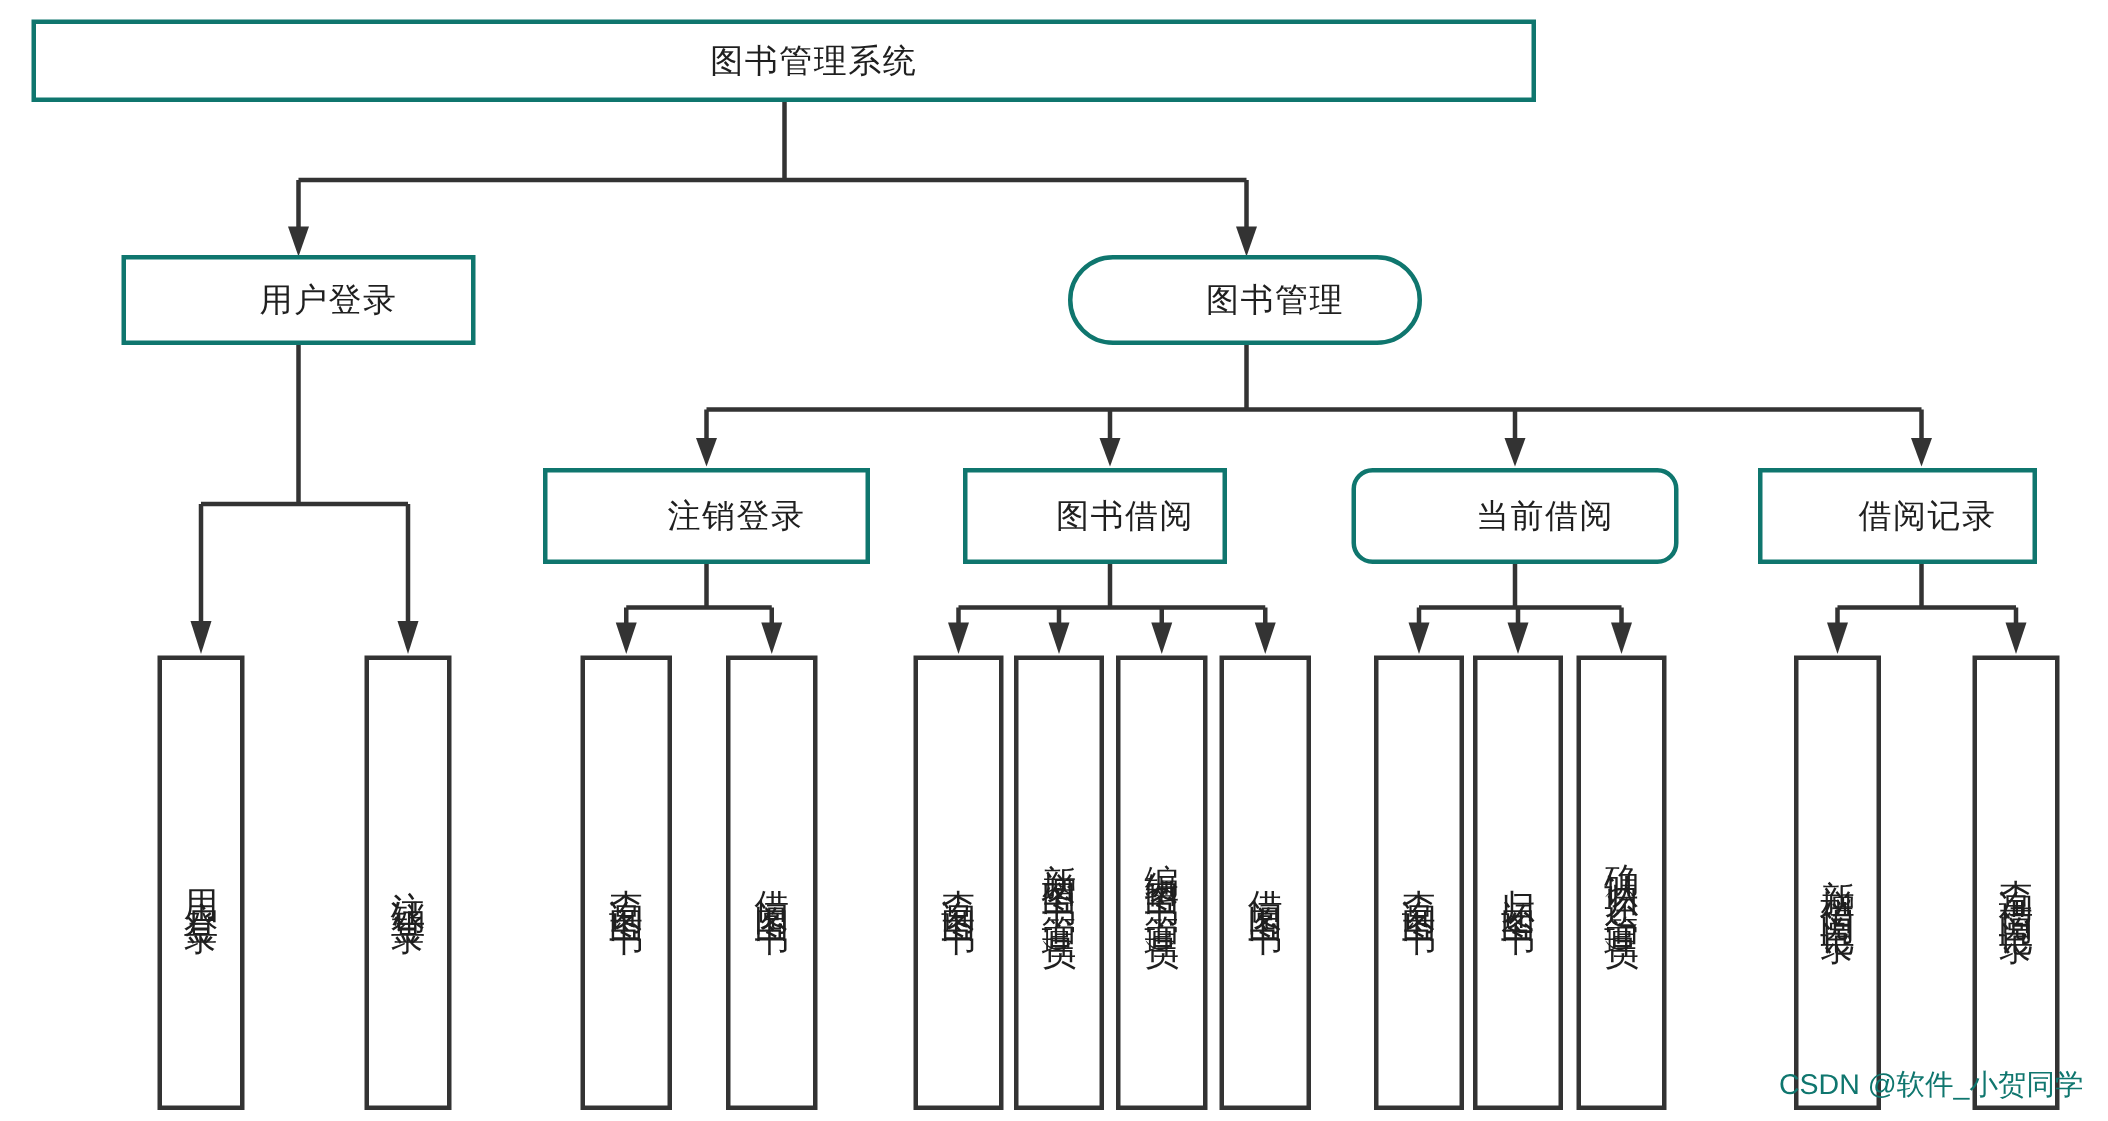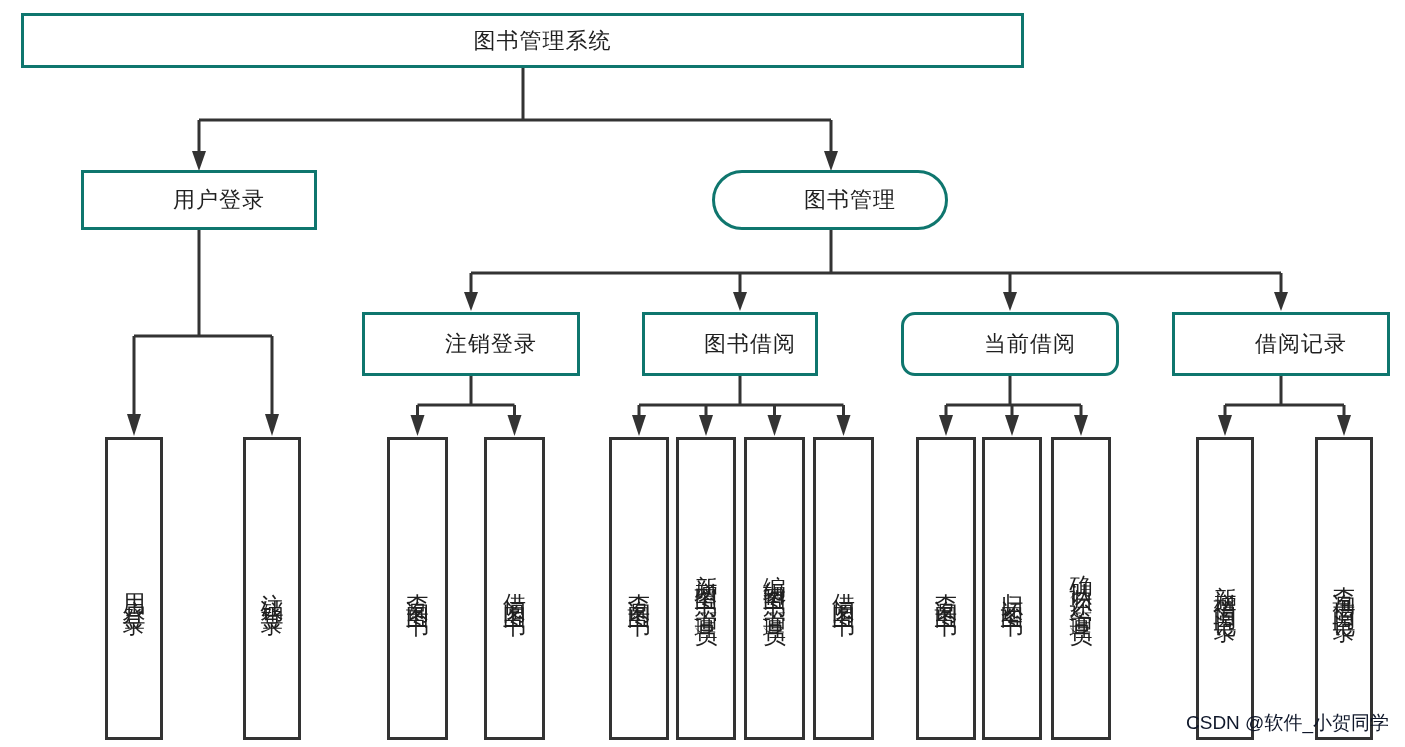--- a/index.html
+++ b/index.html
@@ -46,21 +46,21 @@
     letter-spacing: 7px;
     line-height: 1;
     color: #1f1f1f;
     white-space: nowrap;
   }
   #watermark {
     position: absolute;
     left: 1186px;
     top: 710px;
     font-size: 19px;
-    color: #0f172a;
+    color: #0f766e;
     white-space: nowrap;
     z-index: 5;
   }
 </style>
 </head>
 <body>
 
 <div id="stage">
 
   <svg id="connector-svg" width="1405" height="747" viewBox="0 0 1405 747">
@@ -116,21 +116,21 @@
 
   <div class="hbox" style="left:362px; top:312px; width:218px; height:64px;">
     <span class="label">注销登录</span>
   </div>
   <div class="hbox" style="left:632px; top:312px; width:176px; height:64px;margin-left:10px;">
     <span class="label">图书借阅</span>
   </div>
   <div class="hbox" style="left:901px; top:312px; width:218px; height:64px;border-radius:14px;">
     <span class="label">当前借阅</span>
   </div>
-  <div class="hbox" style="left:1172px; top:312px; width:218px; height:64px;">
+  <div class="hbox" style="left:1172px; top:312px; width:186px; height:64px;">
     <span class="label">借阅记录</span>
   </div>
 
   <div class="vbox" style="left:105px; width:58px;">
     <span class="vlabel">用户登录</span>
   </div>
   <div class="vbox" style="left:243px; width:58px;">
     <span class="vlabel">注销登录</span>
   </div>
 

